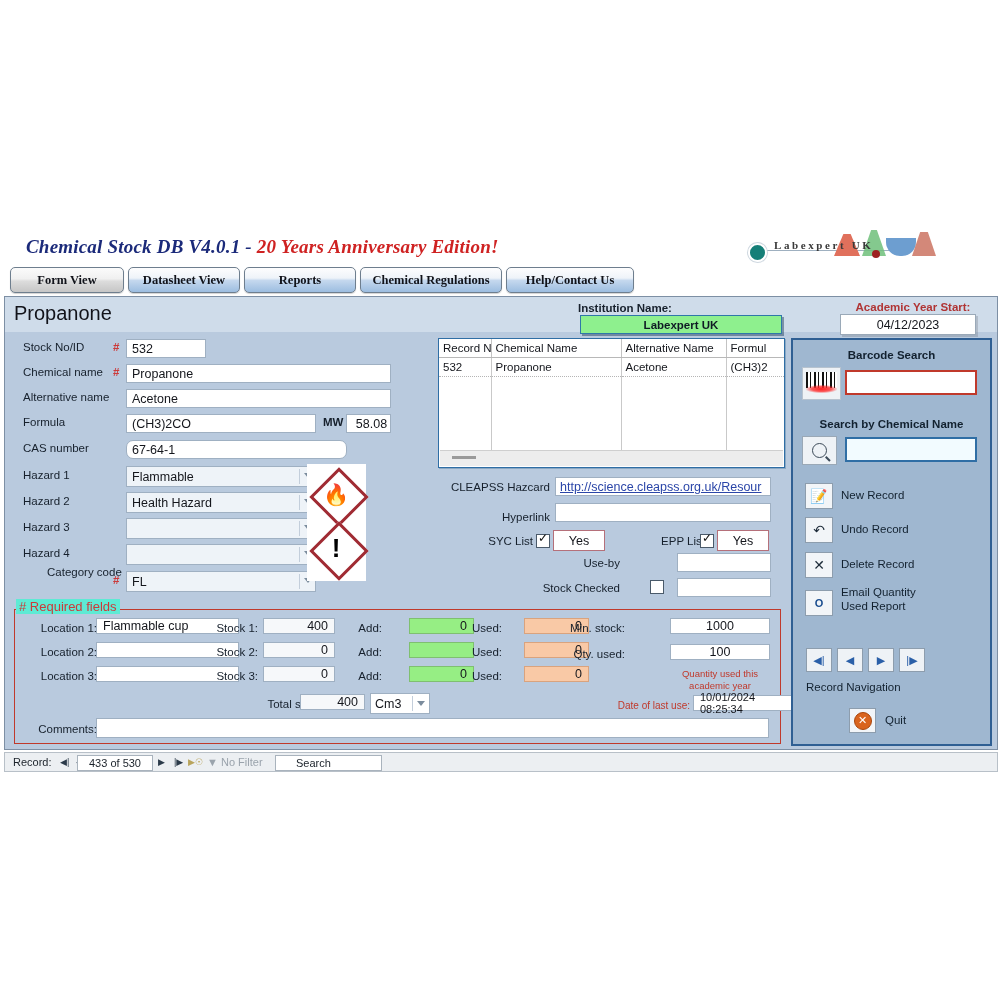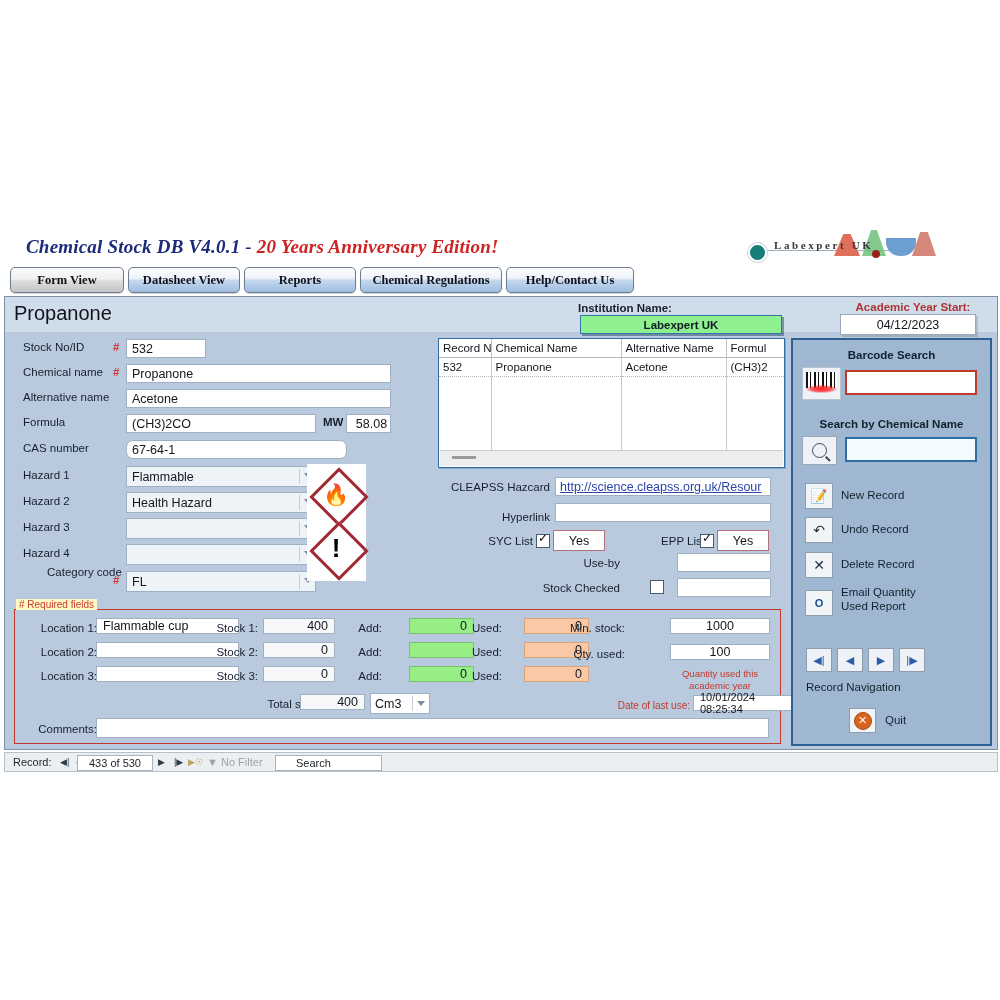--- a/index.html
+++ b/index.html
@@ -110,22 +110,22 @@
        display:flex;align-items:center;padding-left:4px;box-sizing:border-box;color:#14161c;}
   .link{color:#2b46a8;text-decoration:underline;font-size:12.5px;}
   .cbx{position:absolute;width:12px;height:12px;background:#fff;border:1px solid #4a5a6a;}
   .cbx .tick{position:absolute;left:1px;top:-3px;font-size:12px;color:#111;line-height:12px;}
   .yesbox{position:absolute;height:19px;background:#fff;border:1px solid #b5707a;
           display:flex;align-items:center;justify-content:center;font-size:12.5px;color:#14161c;}
 
   
   .redpanel{position:absolute;left:14px;top:609px;width:765px;height:133px;
             border:1px solid #c0392b;background:#b9cade;}
-  .reqnote{position:absolute;left:16px;top:599px;font-size:10px;color:#cc3a3a;
-           background:#fef9c3;padding:0 3px;}
+  .reqnote{position:absolute;left:16px;top:599px;font-size:13px;color:#cc3a3a;
+           background:#5eead4;padding:0 3px;}
   .blabel{position:absolute;font-size:11.5px;color:#16202c;text-align:right;white-space:nowrap;}
   .bin{position:absolute;height:16px;border:1px solid #9fb0c2;font-size:12.5px;color:#14161c;
        display:flex;align-items:center;box-sizing:border-box;background:#f6f8fa;}
   .bin.w{background:#fff;}
   .bin.num{justify-content:flex-end;padding-right:6px;}
   .bin.txt{padding-left:6px;}
   .bin.green{background:#96ee84;border-color:#7fbf70;}
   .bin.orange{background:#f9c9a6;border-color:#d9a37e;}
   .unitsel{position:absolute;height:21px;background:#fff;border:1px solid #9fb0c2;
            font-size:12.5px;color:#14161c;display:flex;align-items:center;padding-left:4px;box-sizing:border-box;}

